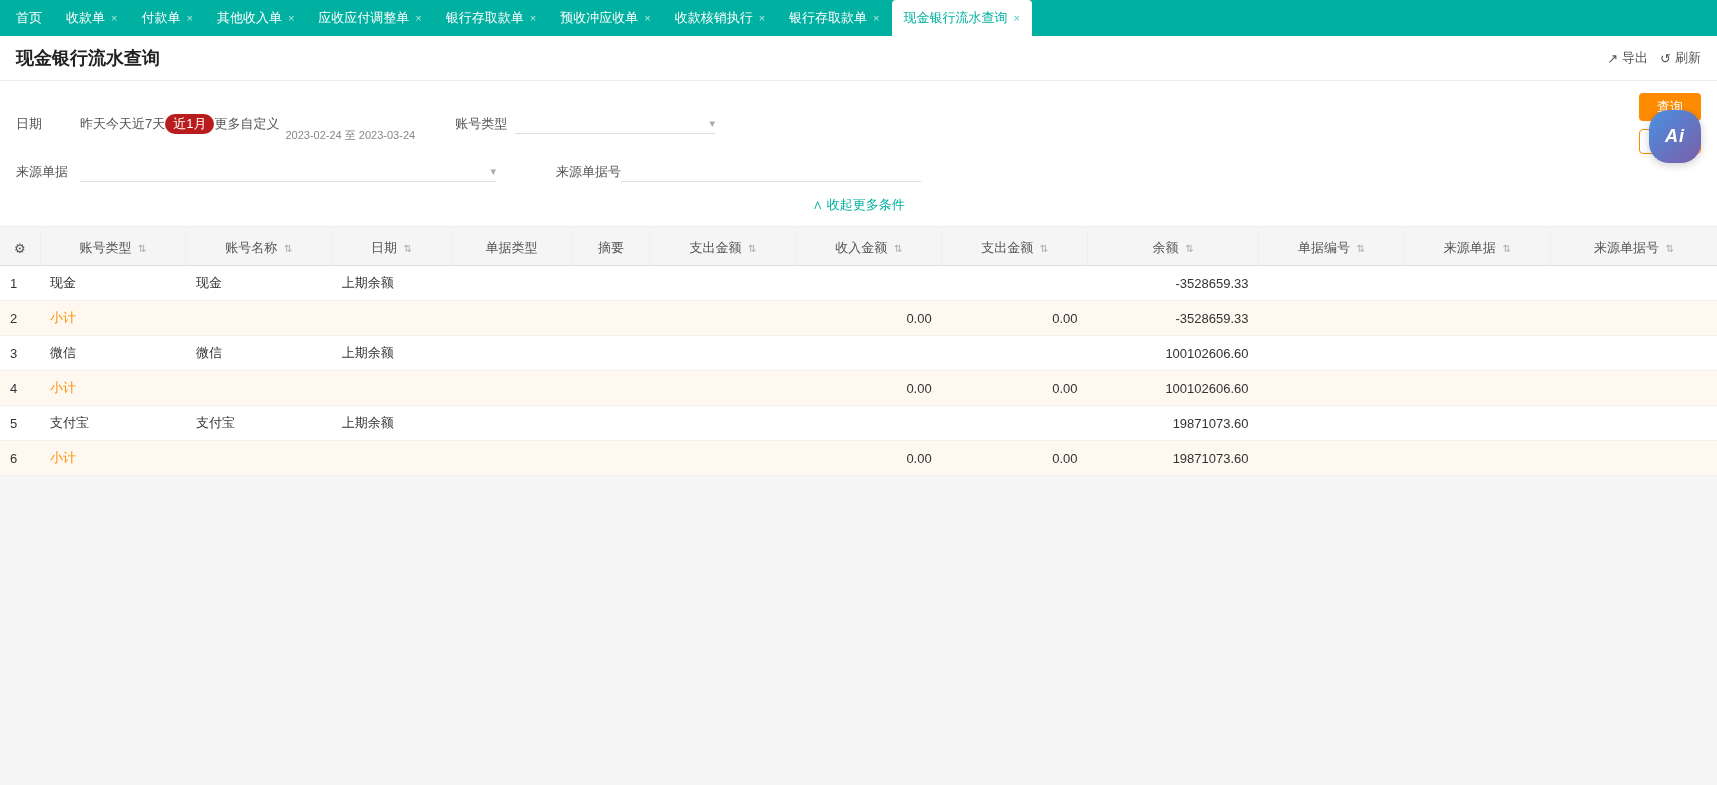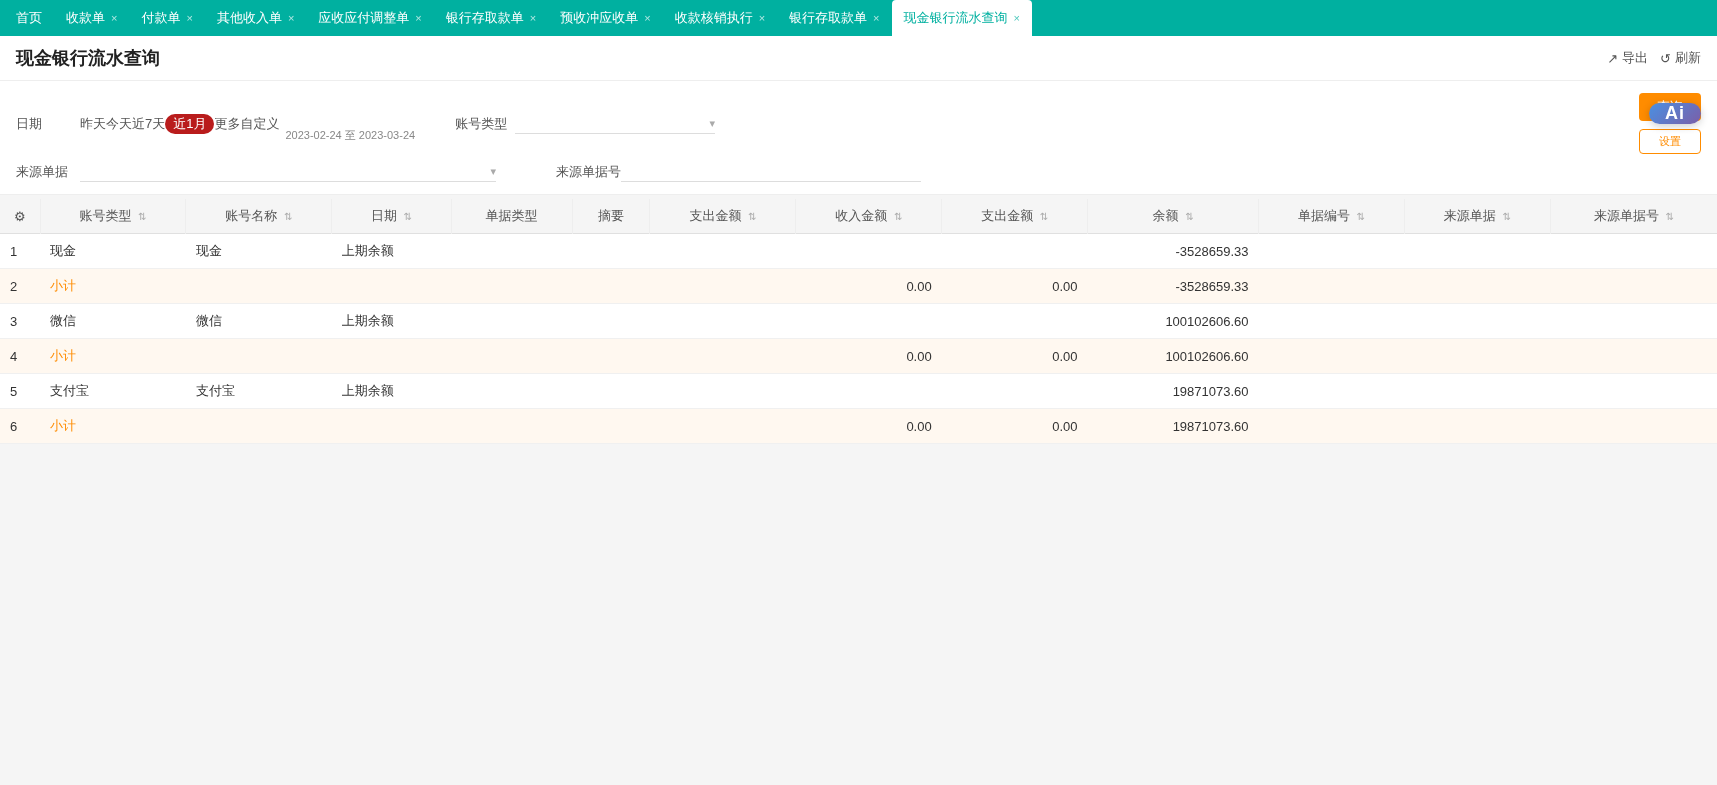--- a/index.html
+++ b/index.html
@@ -277,30 +277,31 @@
     }
     .gear-th {
       width: 40px;
       text-align: center;
     }
 
     
     .ai-badge {
       position: fixed;
       right: 16px;
-      top: 103px;
+      top: 110px;
       background: linear-gradient(135deg, #4a90e2, #7b5ea7);
       color: #fff;
       border-radius: 20px;
-      padding: 0 16px;
+      padding: 16px 16px;
       font-size: 18px;
       font-weight: bold;
       cursor: pointer;
       letter-spacing: 1px;
       box-shadow: 0 2px 8px rgba(0,0,0,0.2);
+      font-style: italic;
     }
   </style>
 </head>
 <body>
 
 <div class="top-nav">
   <div class="nav-item">
     <span>首页</span>
   </div>
   <div class="nav-item">
@@ -394,20 +395,24 @@
     </div>
 
     <div class="source-section">
       <span class="filter-label">来源单据号</span>
       <div class="source-num-input-wrap">
         <input class="source-num-input" type="text" style="">
       </div>
     </div>
   </div>
 
+  <div class="collapse-row">
+    <span>∧</span>
+    <span>收起更多条件</span>
+  </div>
 </div>
 
 <div class="table-wrap">
   <table>
     <thead>
       <tr>
         <th class="gear-th">⚙</th>
         <th class="th-sortable">
           <span>账号类型</span>
           <span class="sort-icon">⇅</span>

